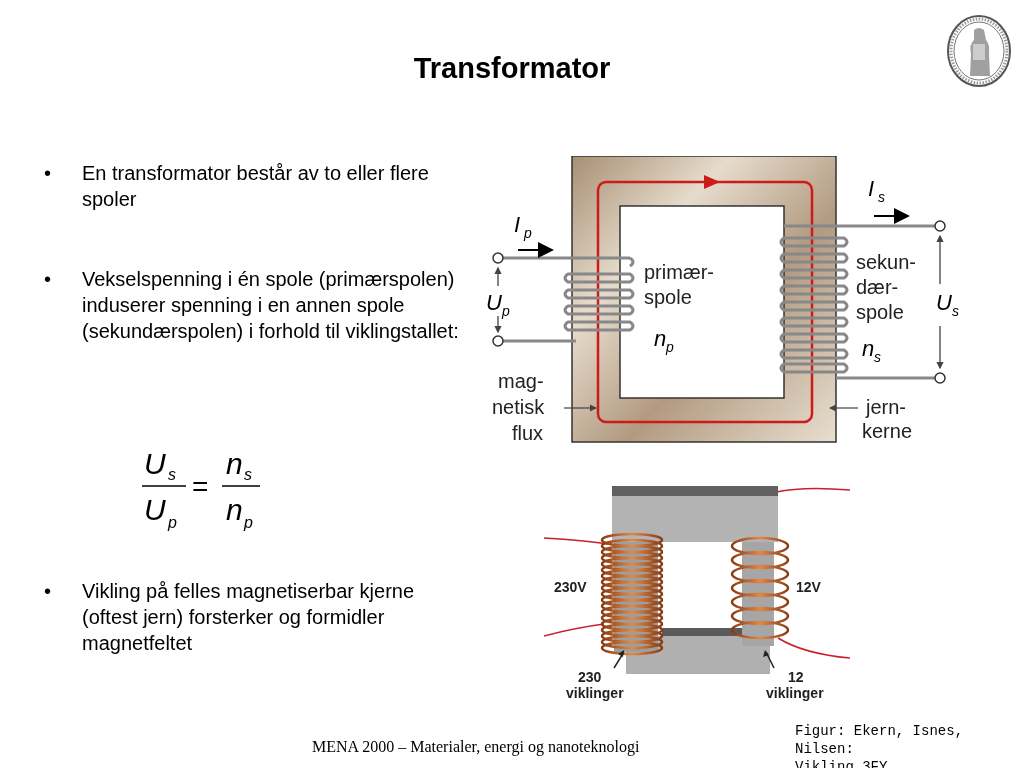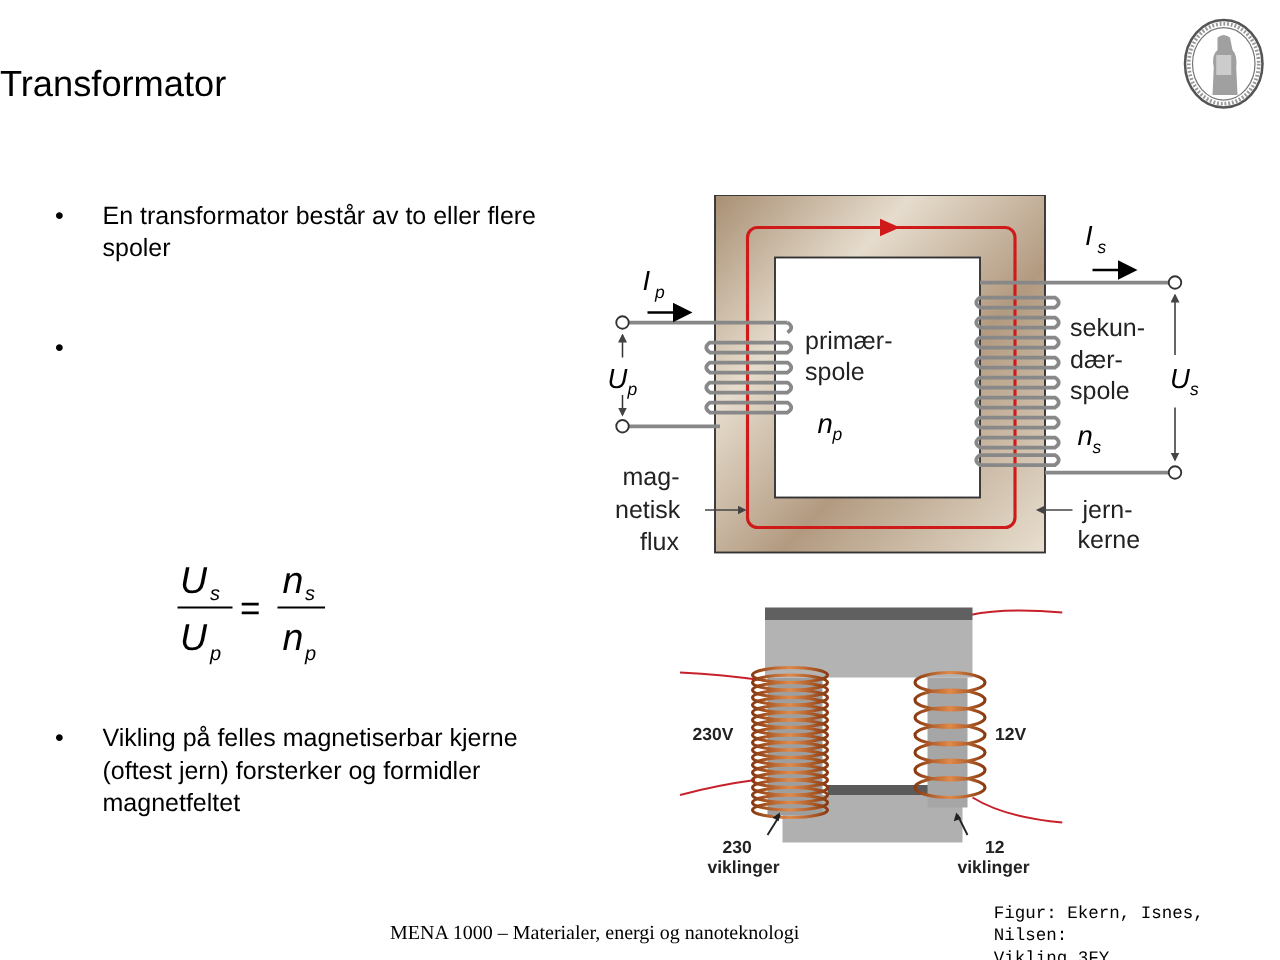--- a/index.html
+++ b/index.html
@@ -1,17 +1,17 @@
 <!DOCTYPE html>
 <html><head>
 <meta charset="utf-8">
 <style>
   html, body { margin:0; padding:0; }
   body { width:1024px; height:768px; background:#ffffff; position:relative; overflow:hidden; font-family:"Liberation Sans", sans-serif; color:#000; }
-  .title { position:absolute; left:0; width:1024px; top:52px; text-align:left; font-size:29px; }
+  .title { position:absolute; left:0; width:1024px; top:52px; text-align:center; font-size:29px;font-weight:bold; }
   .logo { position:absolute; left:946px; top:14px; width:66px; height:74px; }
   .bullets { position:absolute; left:44px; top:160px; width:420px; margin:0; padding:0; list-style:none; font-size:20px; line-height:26px; }
   .b1 { position:absolute; top:0; left:0; width:420px; }
   .b2 { position:absolute; top:106px; left:0; width:420px; }
   .b3 { position:absolute; top:418px; left:0; width:420px; }
   .formula { position:absolute; left:138px; top:444px; width:140px; height:92px; }
   .fig1 { position:absolute; left:484px; top:156px; width:480px; height:290px; }
   .fig2 { position:absolute; left:544px; top:468px; width:306px; height:240px; }
   .footer { position:absolute; left:312px; top:738px; font-family:"Liberation Serif", serif; font-size:16px; }
   .credit { position:absolute; left:795px; top:722px; font-family:Liberation Mono, monospace; font-size:14px; line-height:18px; }
@@ -31,20 +31,21 @@
   <rect x="27" y="30" width="12" height="16" fill="#ccc"></rect>
 </svg>
 
 <div class="bullets">
   <div class="b1" style="padding-left:38px;box-sizing:border-box;">
     <span style="position:absolute;left:0;top:0;">•</span>
     <span>En transformator består av to eller flere spoler</span>
   </div>
   <div class="b2" style="padding-left:38px;box-sizing:border-box;">
     <span style="position:absolute;left:0;top:0;">•</span>
+    <span>Vekselspenning i én spole (primærspolen) induserer spenning i en annen spole (sekundærspolen) i forhold til viklingstallet:</span>
   </div>
   <div class="b3" style="padding-left:38px;box-sizing:border-box;">
     <span style="position:absolute;left:0;top:0;">•</span>
     <span>Vikling på felles magnetiserbar kjerne (oftest jern) forsterker og formidler magnetfeltet</span>
   </div>
 </div>
 
 <svg class="formula" viewBox="0 0 140 92">
   <g class="serif" font-style="italic">
     <text x="6" y="30" font-size="30">U</text>
@@ -212,17 +213,17 @@
   <g font-size="14" font-weight="bold" fill="#222">
     <text x="10" y="124">230V</text>
     <text x="252" y="124">12V</text>
     <text x="34" y="214">230</text>
     <text x="22" y="230">viklinger</text>
     <text x="244" y="214">12</text>
     <text x="222" y="230">viklinger</text>
   </g>
 </svg>
 
-<div class="footer">MENA 1000 – Materialer, energi og nanoteknologi</div>
+<div class="footer">MENA 2000 – Materialer, energi og nanoteknologi</div>
 <div class="credit">
   <div>Figur: Ekern, Isnes, Nilsen:</div>
   <div>Vikling 3FY.</div>
 </div>
 
 </body></html>

